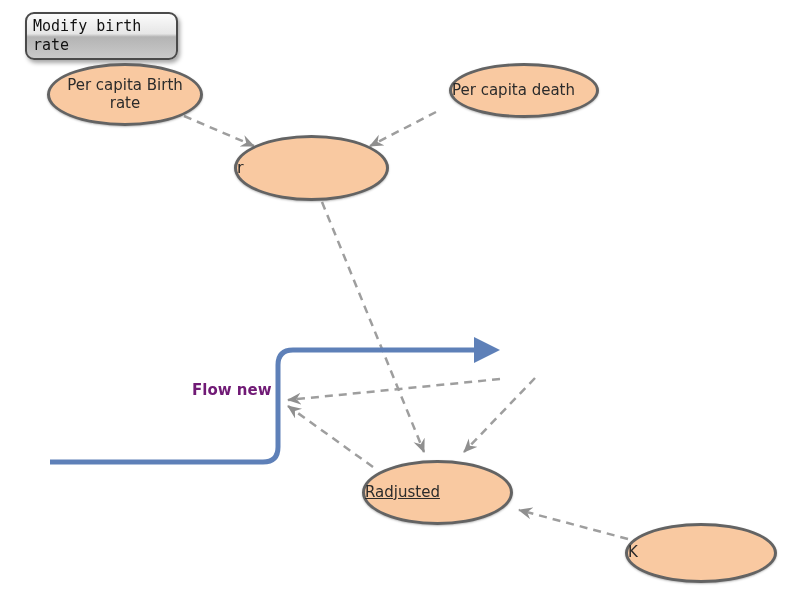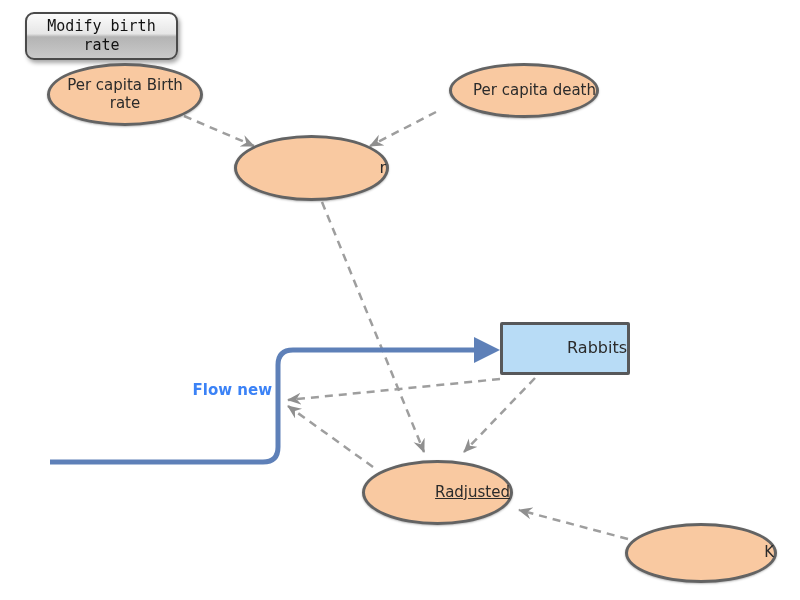--- a/index.html
+++ b/index.html
@@ -7,21 +7,21 @@
     position:relative;width:800px;height:600px;background:#ffffff;overflow:hidden;
     font-family:"DejaVu Sans",sans-serif;
   }
   .wires{position:absolute;left:0;top:0;}
   .link{stroke:#9e9e9e;stroke-width:2.5;stroke-dasharray:8 6;fill:none;}
   .flowpipe{stroke:#5e80b8;stroke-width:5;fill:none;stroke-linecap:butt;}
   .flowhead{fill:#5e80b8;}
 
   .node{
     position:absolute;box-sizing:border-box;
-    display:flex;align-items:center;justify-content:flex-end;text-align:center;
+    display:flex;align-items:center;justify-content:flex-start;text-align:center;
     font-size:15px;color:#2b2b2b;line-height:1.15;
   }
   .ellipse{
     background:#f9c9a1;border:3px solid #636363;border-radius:50%;
     box-shadow:0 1px 2px rgba(0,0,0,0.25);
   }
   .n-birth{left:47px;top:63px;width:156px;height:63px;padding:0 10px;}
   .n-death{left:449px;top:63px;width:150px;height:55px;}
   .n-r{left:234px;top:135px;width:155px;height:66px;font-size:16px;}
   .n-radjusted{left:362px;top:460px;width:151px;height:65px;text-decoration:underline;}
@@ -31,25 +31,25 @@
     background:#b8dcf6;border:3px solid #57585a;border-radius:2px;
     font-size:16px;
   }
 
   .modify-btn{
     position:absolute;left:25px;top:12px;width:153px;height:48px;
     box-sizing:border-box;border:2px solid #4a4a4a;border-radius:9px;
     background:linear-gradient(to bottom,#fbfbfb 0%,#e6e6e6 45%,#b4b4b4 52%,#c9c9c9 100%);
     box-shadow:2px 3px 4px rgba(0,0,0,0.35);
     font-family:"DejaVu Sans Mono",monospace;font-size:15px;line-height:1.3;
-    color:#111111;text-align:center;padding:2px 6px;cursor:pointer;
+    color:#111111;text-align:left;padding:2px 6px;cursor:pointer;
   }
   .flow-label{
-    position:absolute;left:192px;top:381px;width:80px;text-align:right;
-    color:#3b82f6;font-weight:bold;font-size:15px;
+    position:absolute;left:192px;top:381px;width:80px;
+    color:#701a75;font-weight:bold;font-size:15px;
   }
 </style>
 </head>
 <body>
 
 <div class="canvas">
 
   <svg class="wires" width="800" height="600" viewBox="0 0 800 600">
     <defs>
       <marker id="ah" markerUnits="userSpaceOnUse" markerWidth="18" markerHeight="14" refX="13" refY="6" orient="auto">
@@ -78,23 +78,20 @@
   </div>
 
   <div class="node ellipse n-death">
     <span>Per capita death</span>
   </div>
 
   <div class="node ellipse n-r">
     <span>r</span>
   </div>
 
-  <div class="node n-rabbits">
-    <span>Rabbits</span>
-  </div>
 
   <div class="node ellipse n-radjusted">
     <span>Radjusted</span>
   </div>
 
   <div class="node ellipse n-k">
     <span>K</span>
   </div>
 
   <div class="flow-label">Flow new</div>

